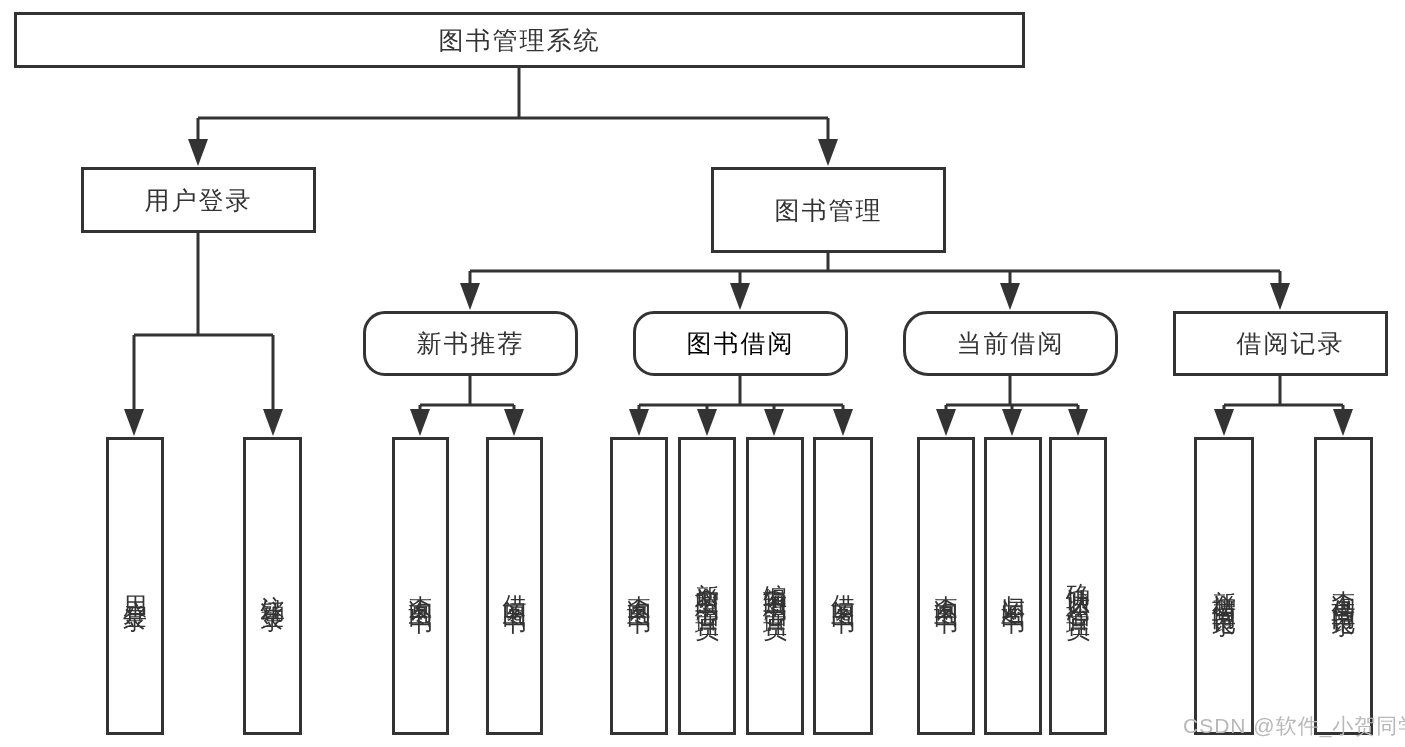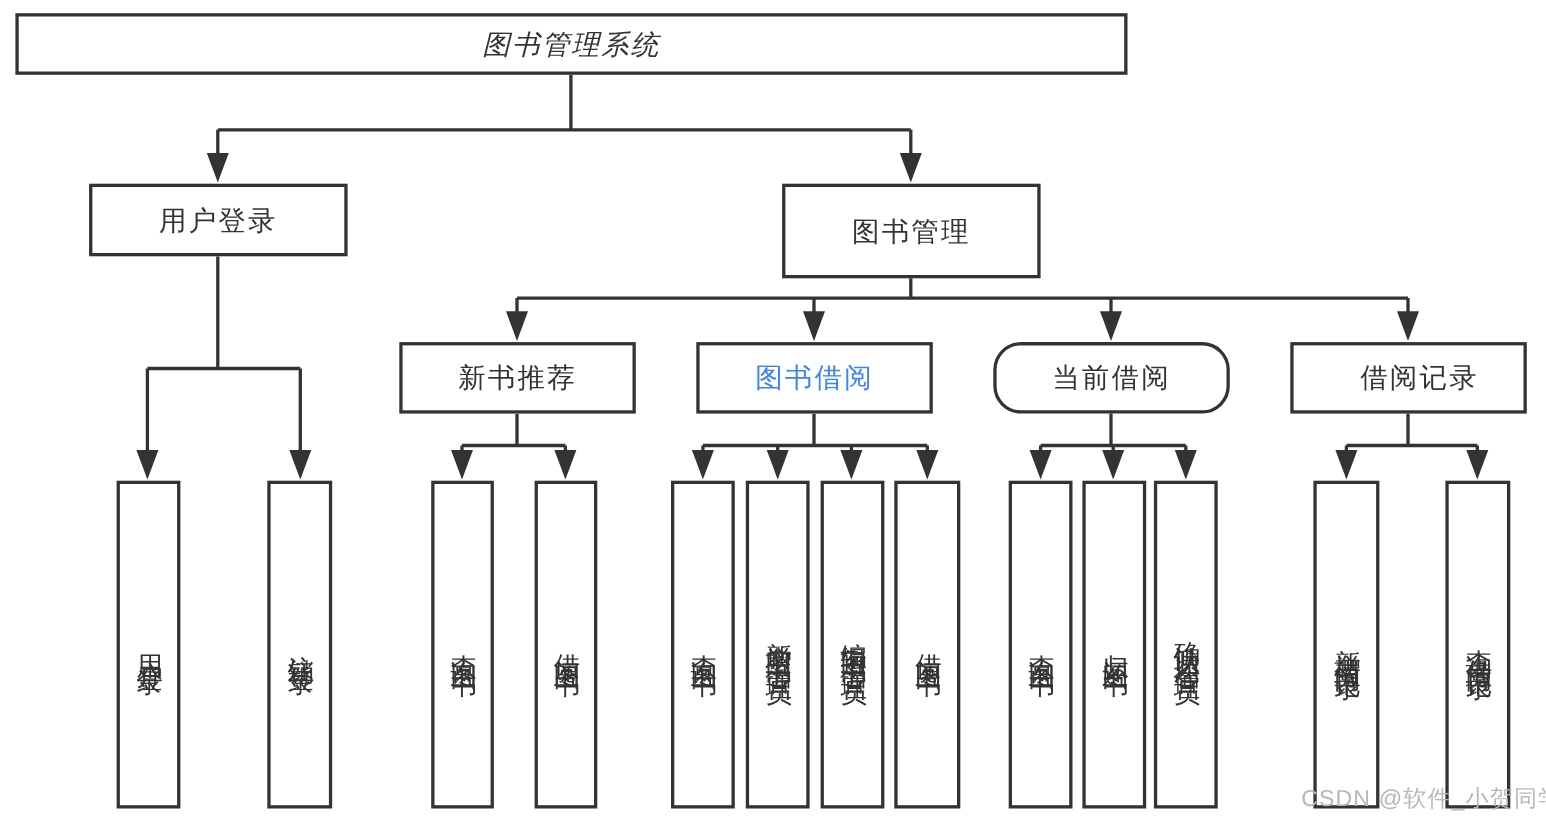--- a/index.html
+++ b/index.html
@@ -26,24 +26,24 @@
   }
   .hnode { font-size: 25px; letter-spacing: 2px; }
   .leaf {
     writing-mode: vertical-rl;
     text-orientation: mixed;
     font-size: 24px;
     letter-spacing: 5px;
     line-height: 1;
   }
   
-  .n-root  { left: 14px;   top: 12px;  width: 1011px; height: 56px; font-style: italic; }
+  .n-root  { left: 14px;   top: 12px;  width: 1011px; height: 56px; }
   .n-l2a   { left: 81px;   top: 167px; width: 235px;  height: 66px; }
   .n-l2b   { left: 711px;  top: 167px; width: 235px;  height: 86px; }
-  .n-l3a   { left: 363px;  top: 311px; width: 215px;  height: 65px; }
+  .n-l3a   { left: 363px;  top: 311px; width: 215px;  height: 65px; border-radius: 22px; }
   .n-l3b   { left: 633px;  top: 311px; width: 215px;  height: 65px; }
   .n-l3c   { left: 903px;  top: 311px; width: 215px;  height: 65px; }
   .n-l3d   { left: 1173px; top: 311px; width: 215px;  height: 65px; padding-left: 20px; }
   
   .lf      { top: 437px; height: 298px; }
   .lf1  { left: 106px;  width: 58px; }
   .lf2  { left: 243px;  width: 59px; }
   .lf3  { left: 392px;  width: 57px; }
   .lf4  { left: 486px;  width: 57px; }
   .lf5  { left: 610px;  width: 58px; }
@@ -101,21 +101,21 @@
         <polygon points="1333,409 1353,409 1343,436" fill="#333333"></polygon>
       </g>
   </svg>
 
   <div class="node hnode n-root" style="border-color: rgb(51, 51, 51); color: rgb(51, 51, 51);">图书管理系统</div>
 
   <div class="node hnode n-l2a" style="border-color: rgb(51, 51, 51); color: rgb(51, 51, 51);">用户登录</div>
   <div class="node hnode n-l2b" style="border-color: rgb(51, 51, 51); color: rgb(51, 51, 51);">图书管理</div>
 
   <div class="node hnode n-l3a" style="border-color: rgb(51, 51, 51); color: rgb(51, 51, 51);">新书推荐</div>
-  <div class="node hnode n-l3b" style="border-color: rgb(51, 51, 51); color: #3b82f6;">图书借阅</div>
+  <div class="node hnode n-l3b" style="border-color: rgb(51, 51, 51); color: #000000; border-radius: 21px;">图书借阅</div>
   <div class="node hnode n-l3c" style="border-color: rgb(51, 51, 51); color: rgb(51, 51, 51); border-radius: 25px;">当前借阅</div>
   <div class="node hnode n-l3d" style="border-color: rgb(51, 51, 51); color: rgb(51, 51, 51);">借阅记录</div>
 
   <div class="node leaf lf lf1" style="border-color: rgb(51, 51, 51); color: rgb(51, 51, 51);">用户登录</div>
   <div class="node leaf lf lf2" style="border-color: rgb(51, 51, 51); color: rgb(51, 51, 51);">注销登录</div>
 
   <div class="node leaf lf lf3" style="border-color: rgb(51, 51, 51); color: rgb(51, 51, 51);">查询图书</div>
   <div class="node leaf lf lf4" style="border-color: rgb(51, 51, 51); color: rgb(51, 51, 51);">借阅图书</div>
 
   <div class="node leaf lf lf5" style="border-color: rgb(51, 51, 51); color: rgb(51, 51, 51);">查询图书</div>

